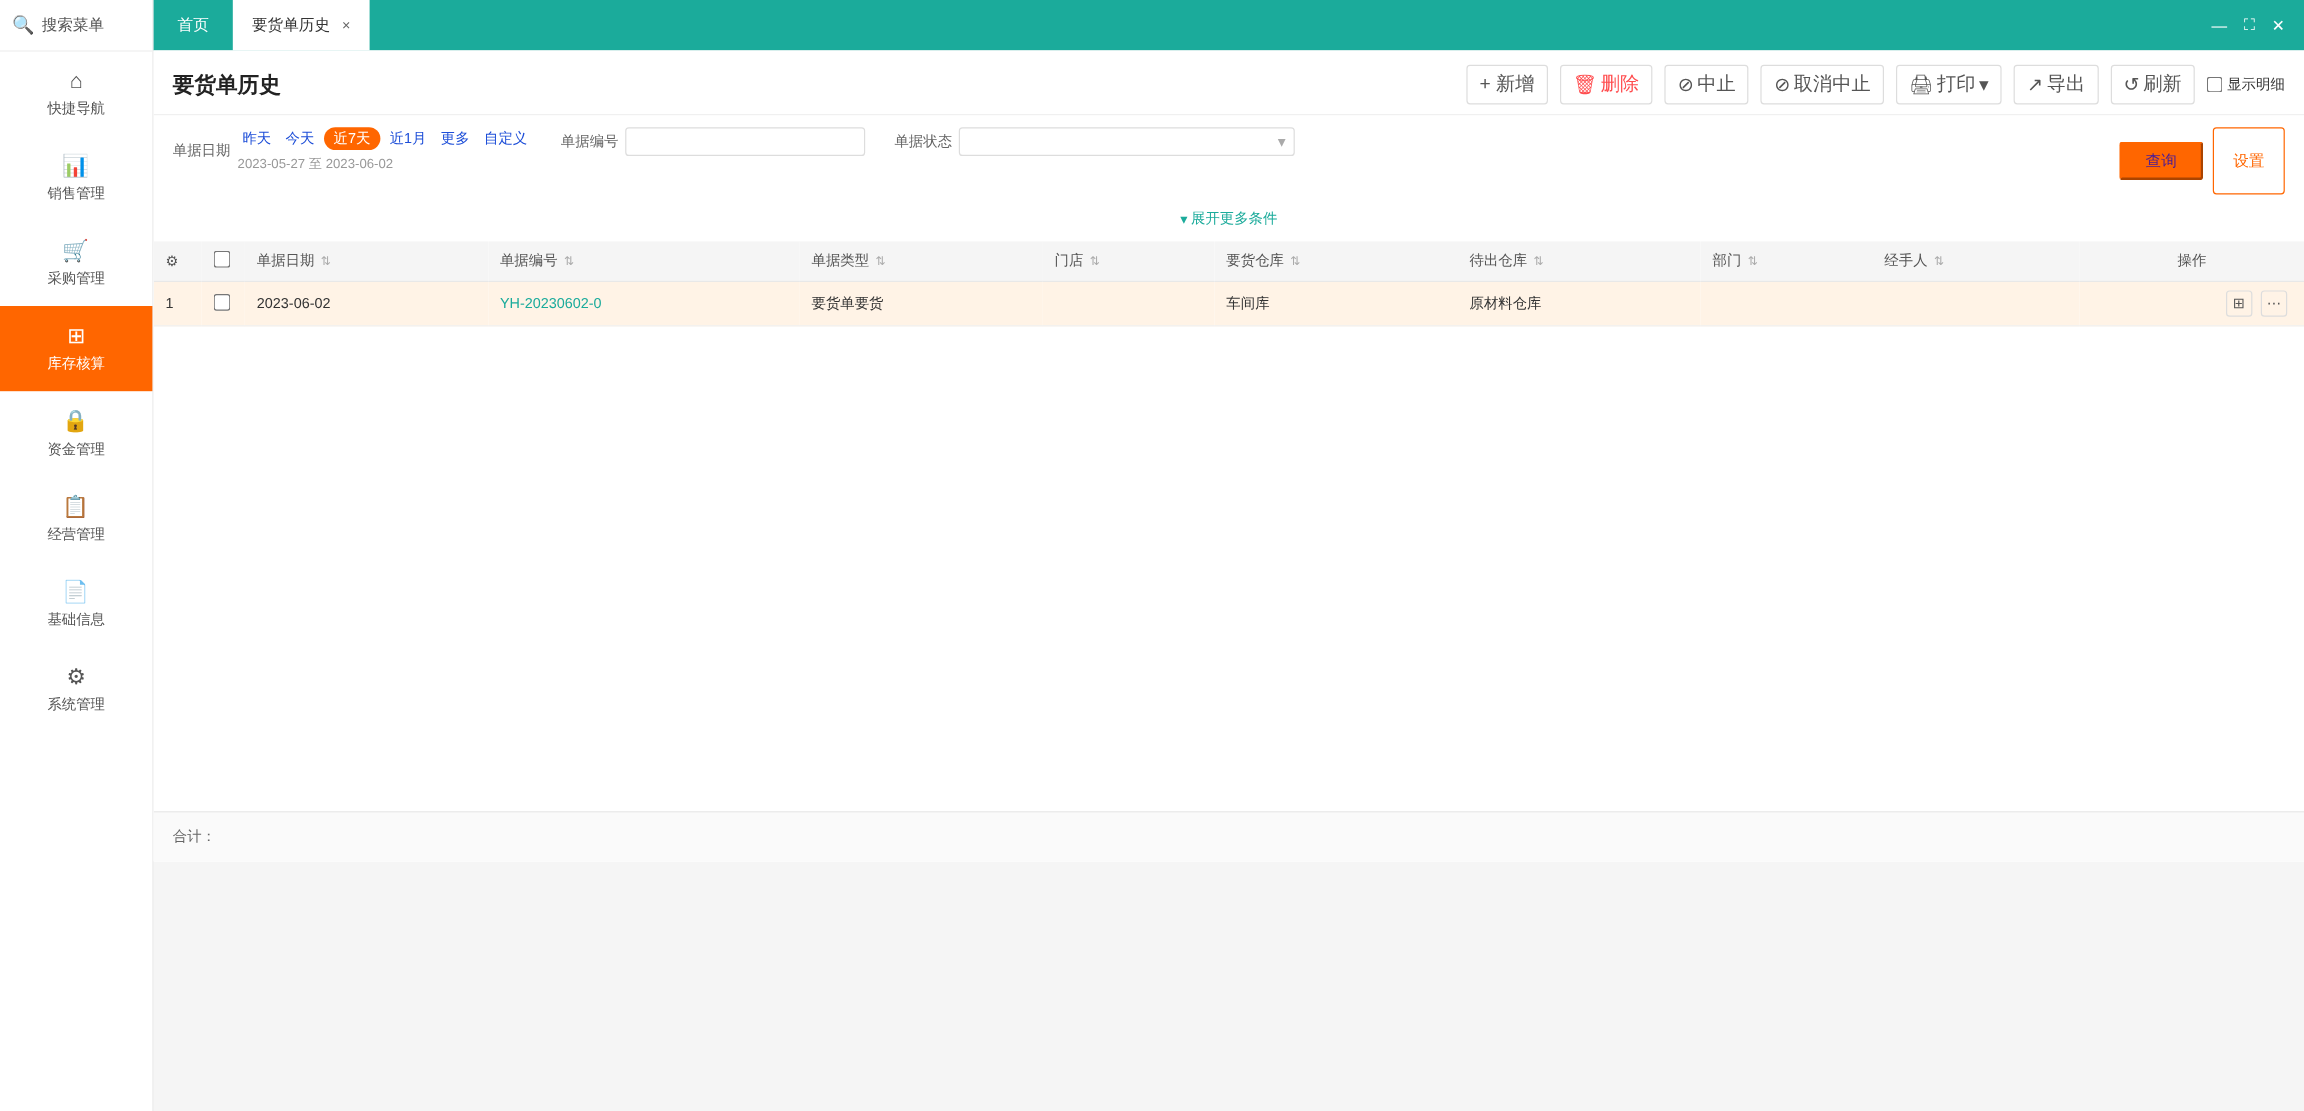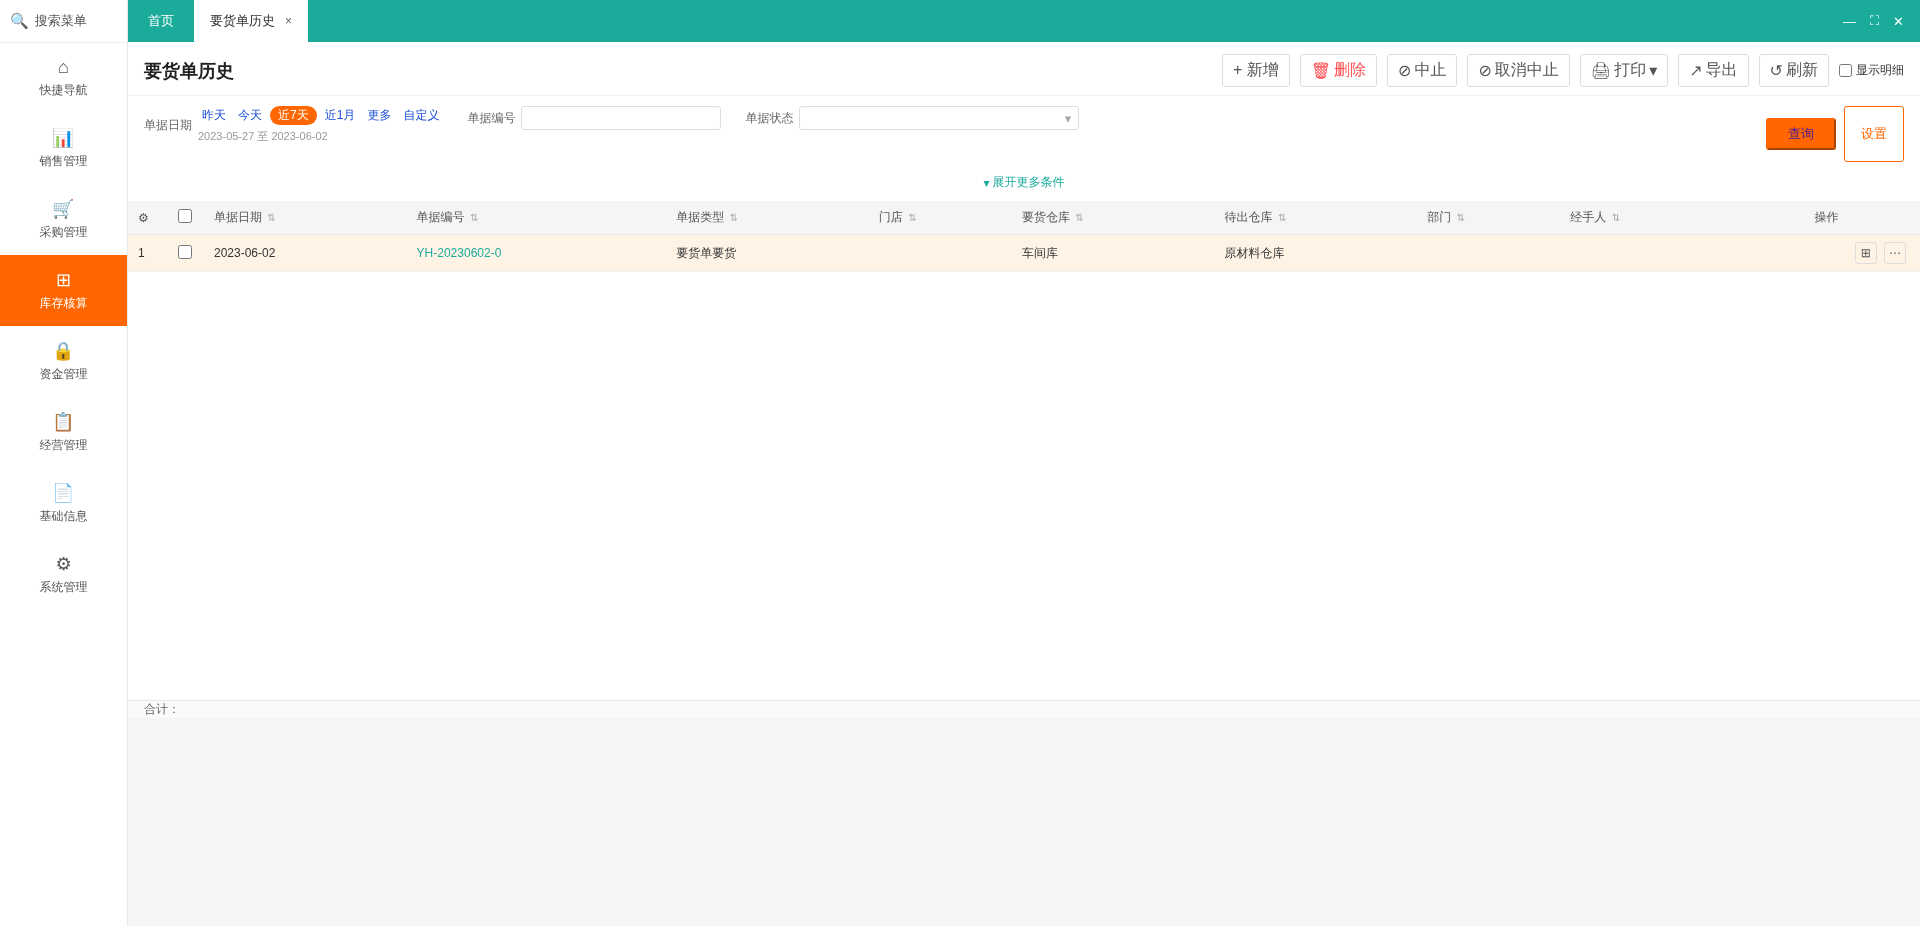--- a/index.html
+++ b/index.html
@@ -52,21 +52,21 @@
     table { width: 100%; border-collapse: collapse; }
     thead tr { background: #f5f5f5; }
     th { padding: 8px 10px; text-align: left; font-size: 12px; color: #555; font-weight: normal; border-bottom: 1px solid #e8e8e8; white-space: nowrap; }
     td { padding: 7px 10px; font-size: 12px; color: #333; border-bottom: 1px solid #f0f0f0; white-space: nowrap; }
     tr.row-highlight { background: #fff3e6; }
     .col-sort { color: #aaa; font-size: 10px; margin-left: 2px; }
     .link-text { color: #1bab9b; cursor: pointer; text-decoration: none; }
     .op-icon { width: 22px; height: 22px; display: inline-flex; align-items: center; justify-content: center; border: 1px solid #ddd; border-radius: 3px; cursor: pointer; font-size: 12px; color: #555; margin-right: 4px; }
 
     
-    .summary-bar { padding: 0 16px; border-top: 1px solid #e8e8e8; background: #fafafa; font-size: 12px; color: #666; display: flex; align-items: flex-end; }
+    .summary-bar { padding: 12px 16px; border-top: 1px solid #e8e8e8; background: #fafafa; font-size: 12px; color: #666; display: flex; align-items: flex-end; }
 
     
     .pagination { padding: 8px 16px; display: flex; align-items: center; justify-content: flex-end; gap: 8px; font-size: 12px; color: #555; border-top: 1px solid #f0f0f0; }
     .page-btn { width: 22px; height: 22px; display: inline-flex; align-items: center; justify-content: center; border: 1px solid #ddd; border-radius: 3px; cursor: pointer; font-size: 12px; color: #555; }
     .page-btn.disabled { color: #ccc; cursor: default; }
     .page-input { width: 40px; border: 1px solid #ddd; border-radius: 3px; padding: 2px 4px; text-align: center; font-size: 12px; outline: none; }
     .page-size-select { border: 1px solid #ddd; border-radius: 3px; padding: 2px 4px; font-size: 12px; outline: none; }
 
     .checkbox { width: 14px; height: 14px; cursor: pointer; }
 

